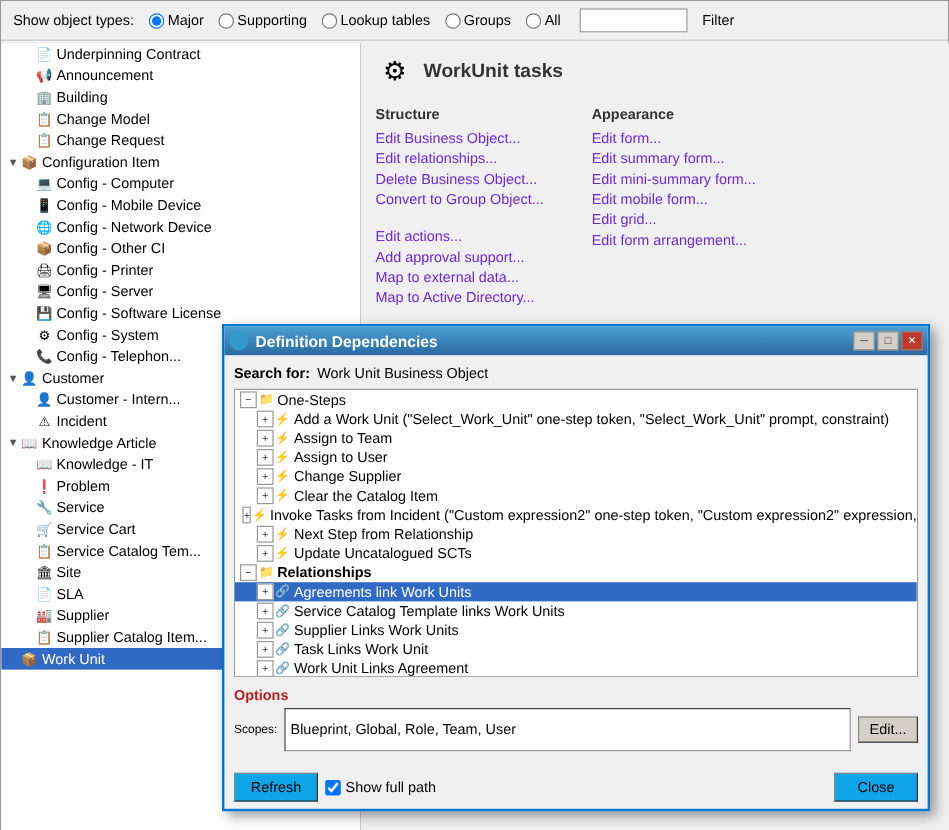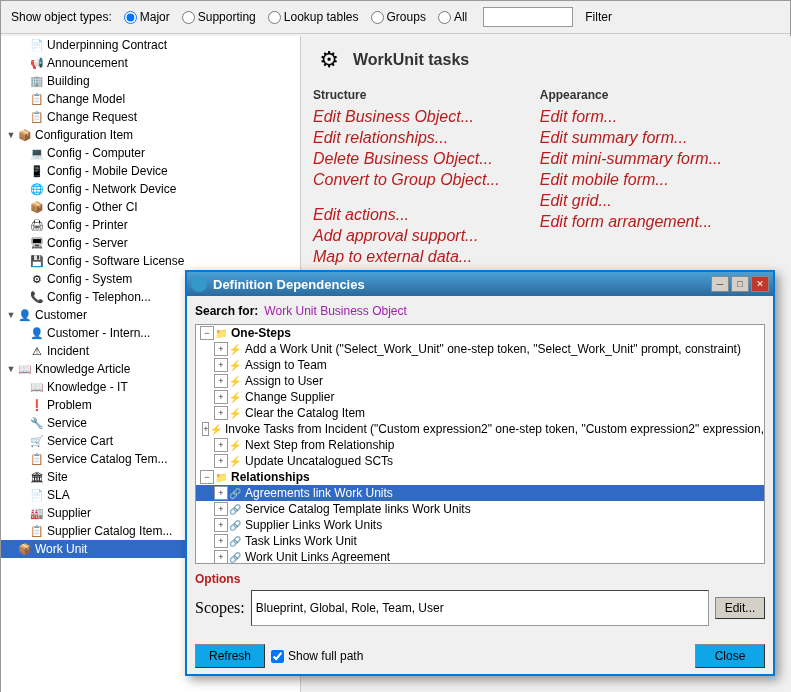--- a/index.html
+++ b/index.html
@@ -130,26 +130,25 @@
       gap: 40px;
     }
     .tasks-col h4 {
       font-size: 12px;
       font-weight: bold;
       color: #333;
       margin-bottom: 6px;
     }
     .tasks-col a {
       display: block;
-      color: #b91c1c;
+      color: #6d28d9;
       text-decoration: none;
-      font-size: 16px;
+      font-size: 12px;
       margin-bottom: 3px;
       cursor: pointer;
-      font-style: italic;
     }
 
     
     .dialog-overlay {
       position: absolute;
       top: 0; left: 0;
       width: 791px;
       height: 692px;
       background: transparent;
       pointer-events: none;
@@ -198,21 +197,21 @@
       padding: 8px;
     }
     .search-row {
       display: flex;
       align-items: flex-start;
       gap: 6px;
       margin-bottom: 6px;
       font-size: 12px;
     }
     .search-label { font-weight: bold; }
-    .search-value { color: #a21caf; }
+    .search-value { color: #000000; }
 
     
     .dialog-tree {
       border: 1px solid #999;
       background: white;
       height: 240px;
       overflow-y: scroll;
       overflow-x: auto;
       margin-bottom: 8px;
     }
@@ -256,21 +255,21 @@
       font-size: 12px;
       font-weight: bold;
       color: #b91c1c;
       margin-bottom: 4px;
     }
     .scopes-row {
       display: flex;
       align-items: center;
       gap: 6px;
     }
-    .scopes-label { font-size: 16px; font-family: Liberation Serif, serif; }
+    .scopes-label { font-size: 10px; }
     .scopes-field {
       flex: 1;
       height: 36px;
       border: 1px inset #999;
       background: white;
       padding: 0 4px;
       font-size: 12px;
       display: flex;
       align-items: center;
     }
@@ -577,21 +576,21 @@
         <span class="search-label">Search for:</span>
         <span class="search-value">Work Unit Business Object</span>
       </div>
 
       <div class="dialog-tree">
 
         <div class="dtree-item">
           <span class="dtree-indent" style="display:inline-block;width:4px;"></span>
           <span class="dtree-expand">−</span>
           <span class="dtree-icon">📁</span>
-          <span style="font-weight:bold;">One-Steps</span>
+          <span style="font-weight:normal;">One-Steps</span>
         </div>
         <div class="dtree-item">
           <span class="dtree-indent" style="display:inline-block;width:18px;"></span>
           <span class="dtree-expand">+</span>
           <span class="dtree-icon">⚡</span>
           <span>Add a Work Unit ("Select_Work_Unit" one-step token, "Select_Work_Unit" prompt, constraint)</span>
         </div>
         <div class="dtree-item">
           <span class="dtree-indent" style="display:inline-block;width:18px;"></span>
           <span class="dtree-expand">+</span>

